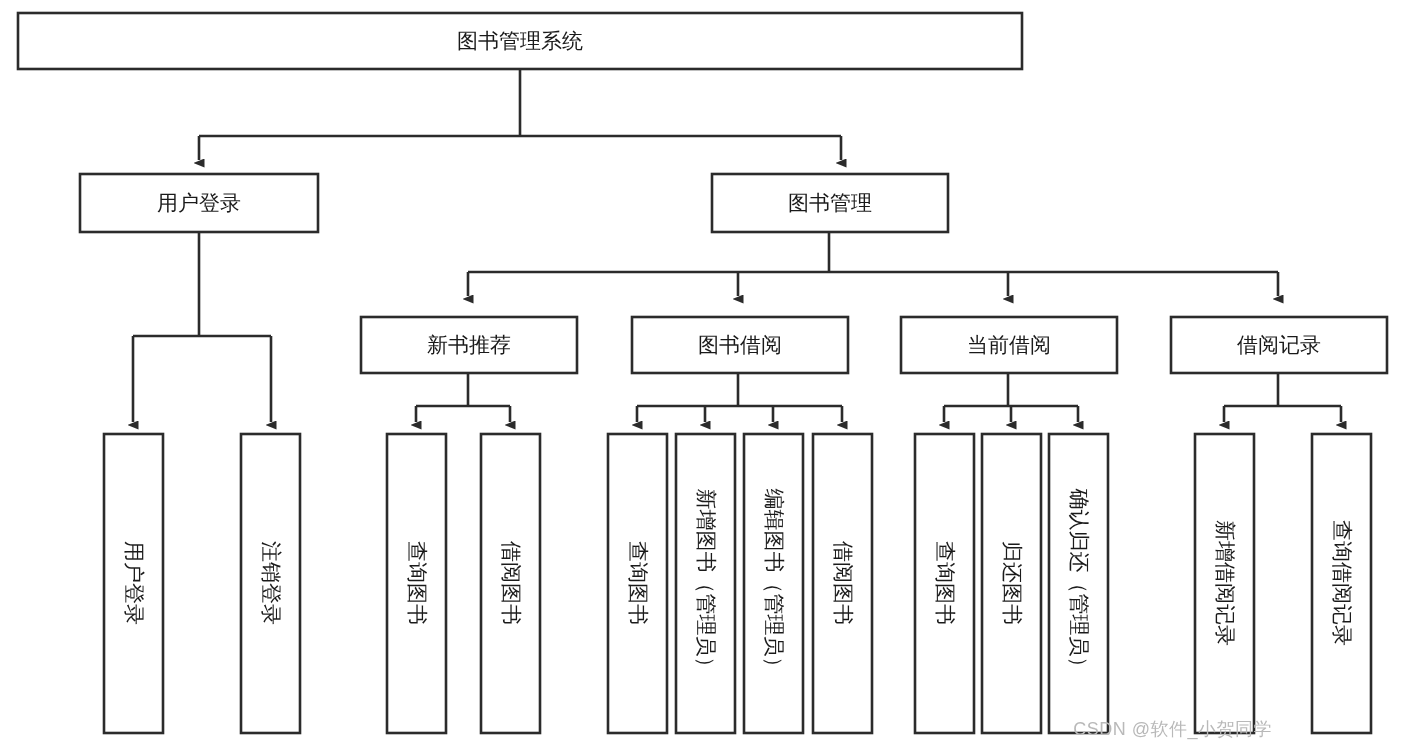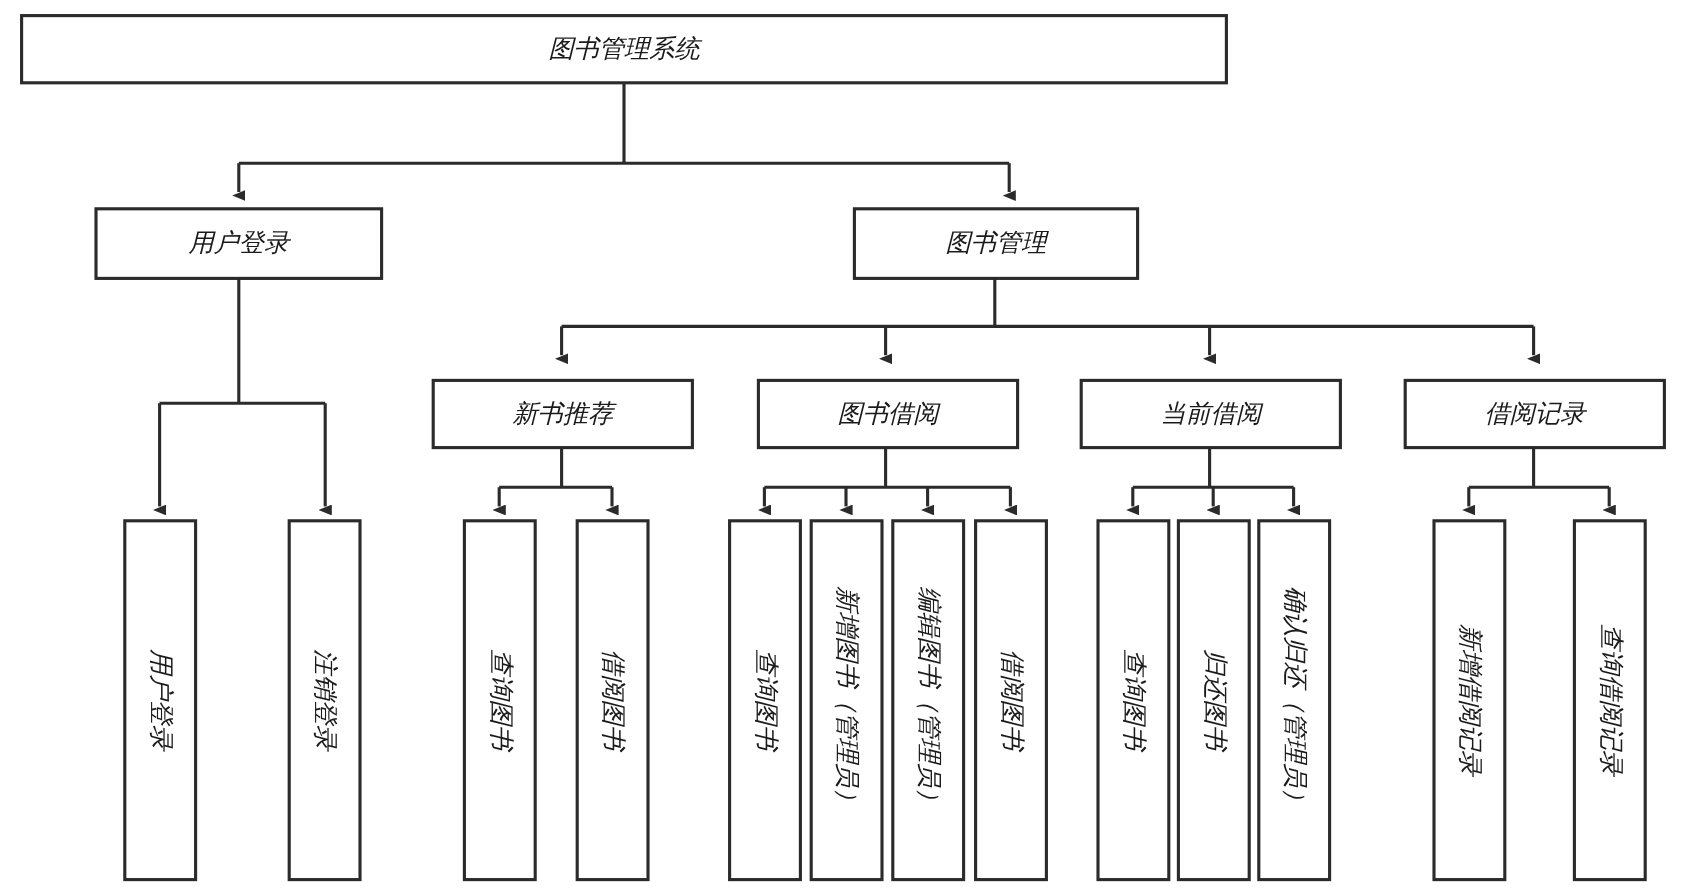--- a/index.html
+++ b/index.html
@@ -1,20 +1,20 @@
 <!DOCTYPE html>
 <html><head>
 <meta charset="utf-8">
 <style>
   html,body{margin:0;padding:0;background:#ffffff;}
   body{
     font-family:"Liberation Sans","DejaVu Sans",sans-serif;
     width:1405px;height:747px;overflow:hidden;position:relative;
   }
-  #diagram-root{position:relative;width:1286px;height:747px;font-style:italic;}
+  #diagram-root{position:relative;width:1286px;height:747px;}
   svg#diagram-svg{position:absolute;left:0;top:0;width:1405px;height:747px;}
   .node-rect{fill:#ffffff;stroke:#2b2b2b;stroke-width:2.6;}
   .link-line{stroke:#2b2b2b;stroke-width:2.6;fill:none;}
   .node-label{
     font-family:"Liberation Sans","DejaVu Sans",sans-serif;
     fill:#1a1a1a;
     text-anchor:middle;
     dominant-baseline:middle;
   }
   .label-h{font-size:21px;}
@@ -164,13 +164,14 @@
       <rect class="node-rect" x="1195" y="434" width="59" height="299"></rect>
       <text class="node-label label-v" x="1224" y="583" transform="rotate(90 1224 583)">新增借阅记录</text>
     </g>
     <g>
       <rect class="node-rect" x="1312" y="434" width="59" height="299"></rect>
       <text class="node-label label-v" x="1341" y="583" transform="rotate(90 1341 583)">查询借阅记录</text>
     </g>
 
   </svg>
 
+  <div class="watermark">CSDN @软件_小贺同学</div>
 </div>
 
 </body></html>

